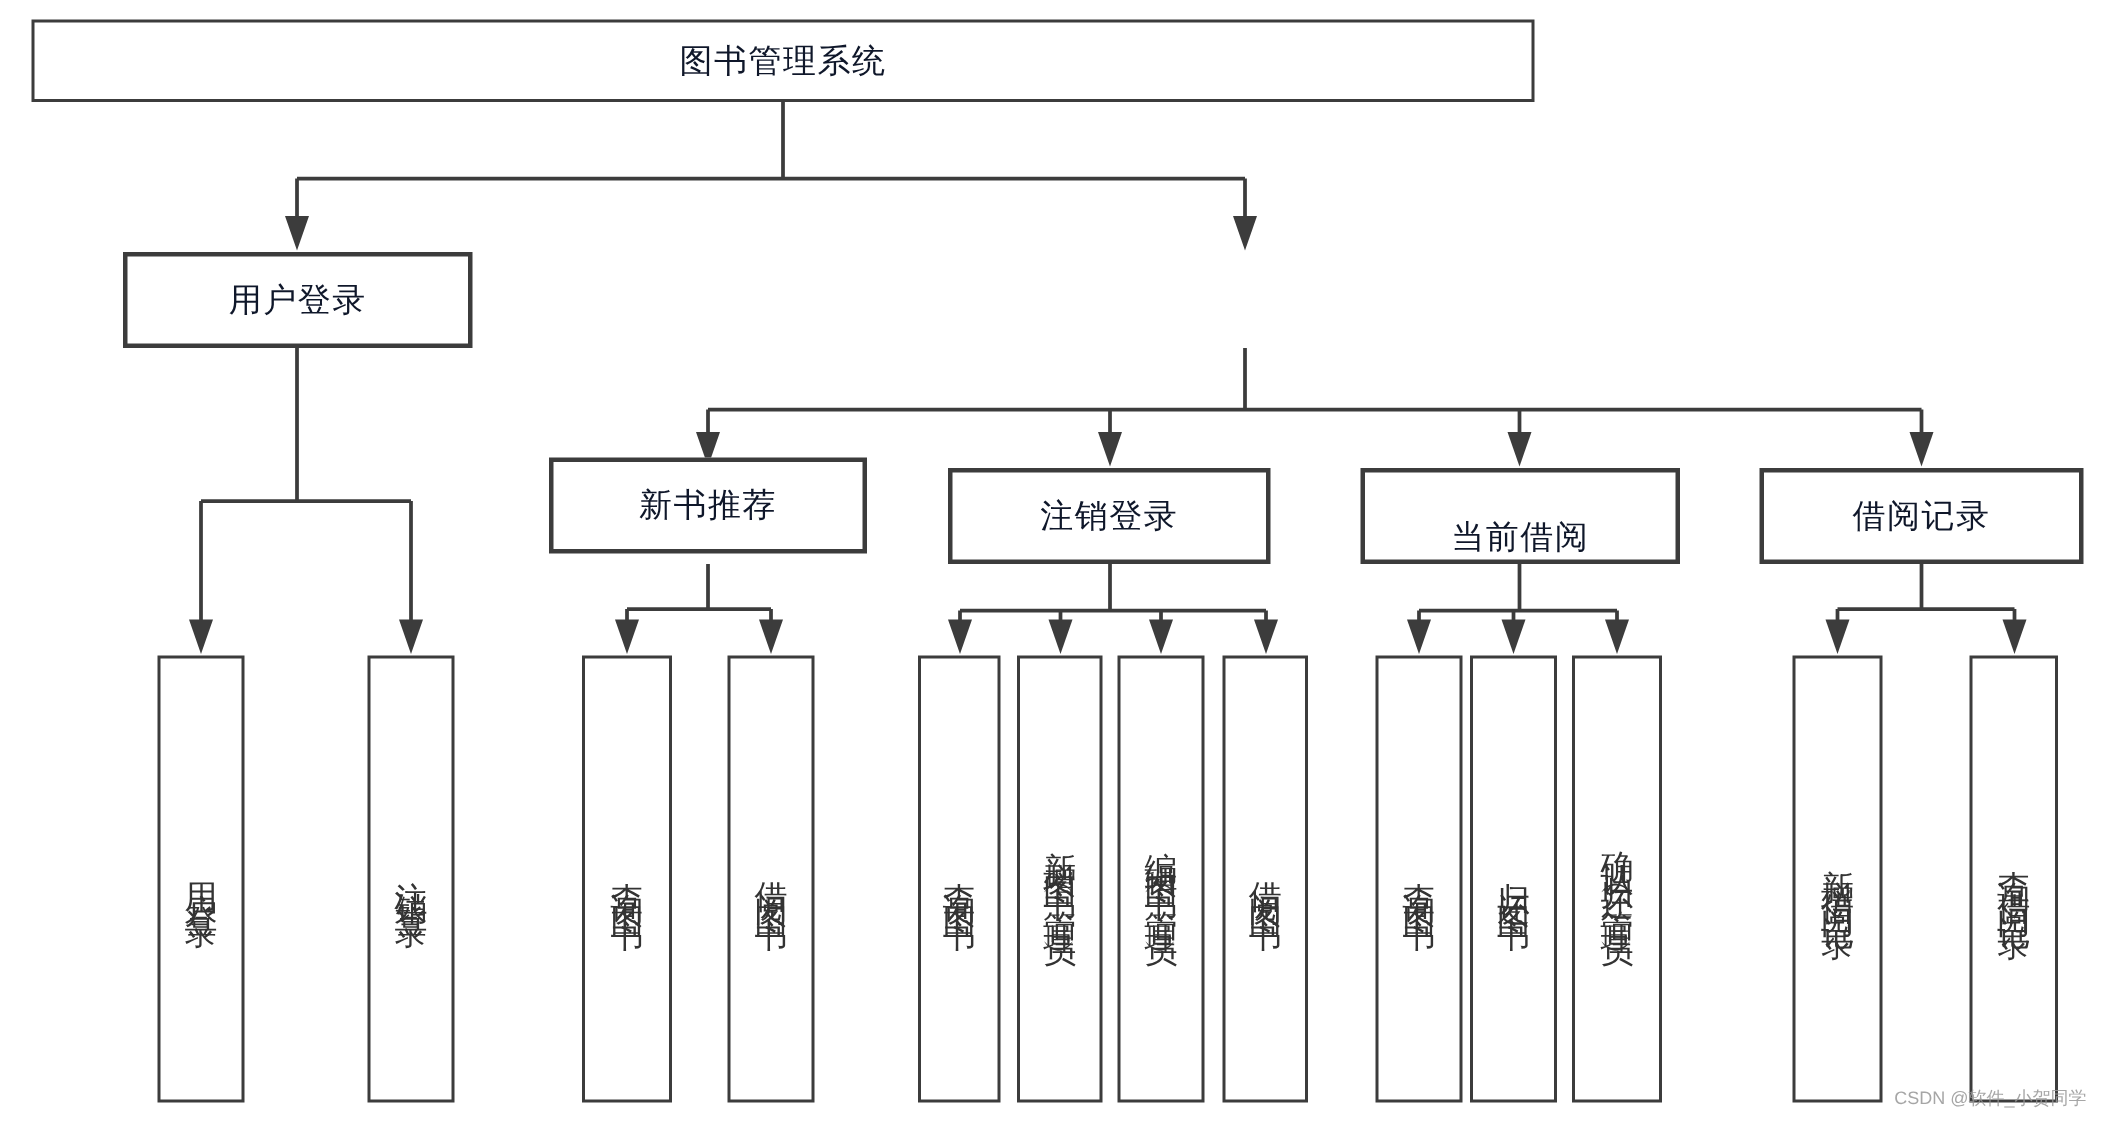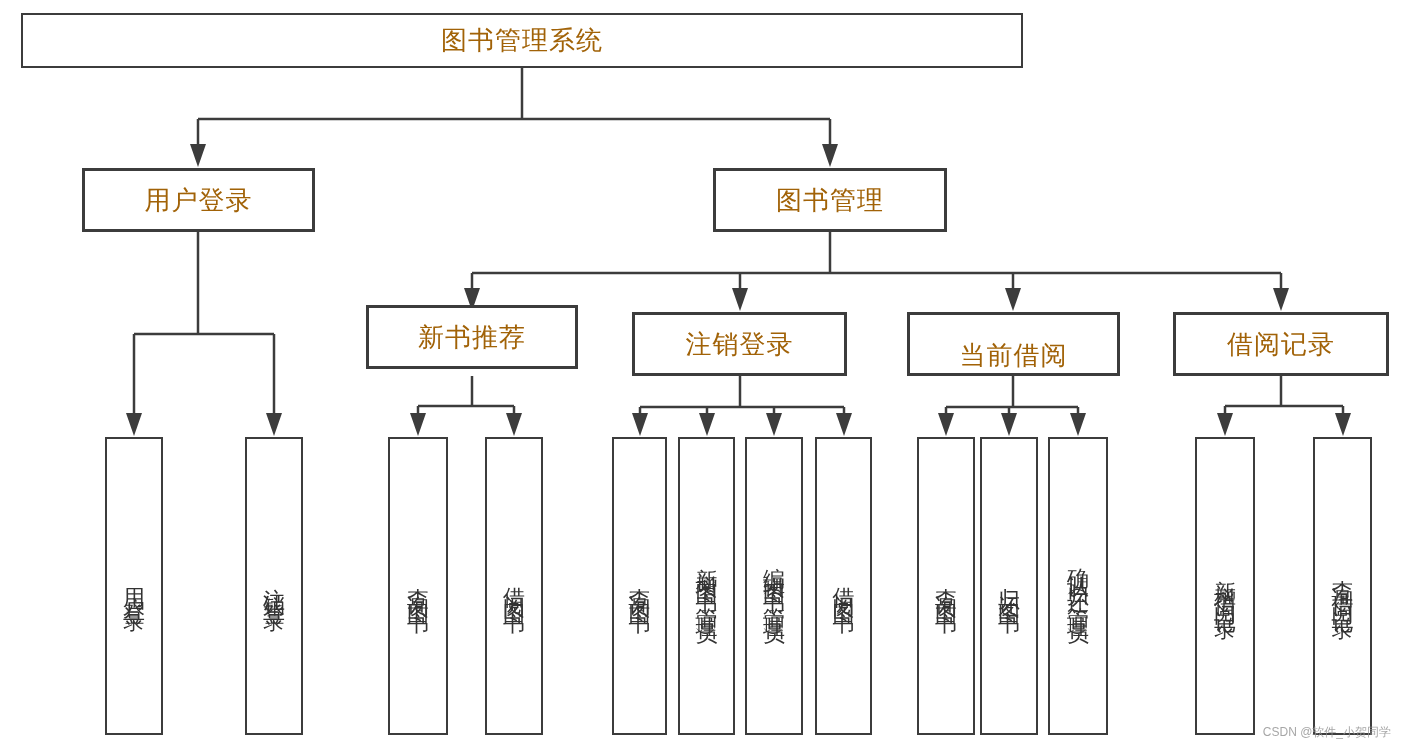--- a/index.html
+++ b/index.html
@@ -29,24 +29,24 @@
     background: #ffffff;
     border: 3px solid #3c3c3c;
     display: flex;
     align-items: center;
     justify-content: center;
     z-index: 2;
     color: #333333;
   }
   .node.thin { border-width: 2px; }
   .hlabel {
-    font-size: 26px;
+    font-size: 22px;
     letter-spacing: 1px;
     white-space: nowrap;
-    color: #a16207;
+    color: #0f172a;
   }
   .leaf .vlabel {
     writing-mode: vertical-rl;
     text-orientation: mixed;
     font-size: 22px;
     letter-spacing: 8px;
     line-height: 1;
     color: #333333;
   }
   #watermark {
@@ -142,23 +142,20 @@
     </g>
   </svg>
 
   <div class="node thin" style="left:21px; top:13px; width:1002px; height:55px;">
     <span class="hlabel">图书管理系统</span>
   </div>
 
   <div class="node" style="left:82px; top:168px; width:233px; height:64px;">
     <span class="hlabel">用户登录</span>
   </div>
-  <div class="node" style="left:713px; top:168px; width:234px; height:64px;">
-    <span class="hlabel">图书管理</span>
-  </div>
 
   <div class="node" style="left:366px; top:305px; width:212px; height:64px;">
     <span class="hlabel">新书推荐</span>
   </div>
   <div class="node" style="left:632px; top:312px; width:215px; height:64px;">
     <span class="hlabel">注销登录</span>
   </div>
   <div class="node" style="left:907px; top:312px; width:213px; height:64px;align-items:flex-end;">
     <span class="hlabel">当前借阅</span>
   </div>

